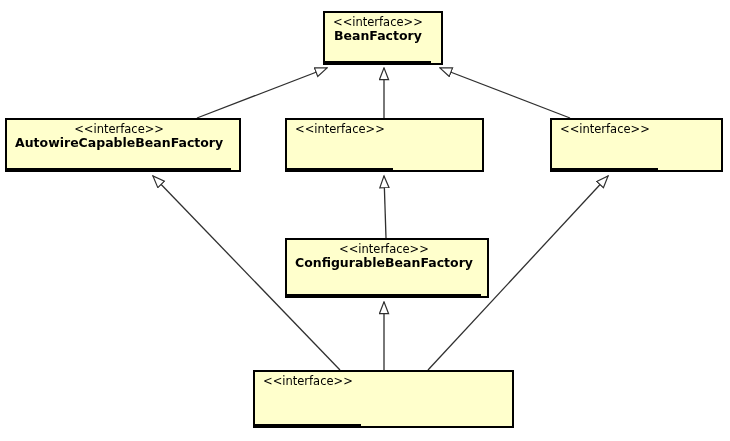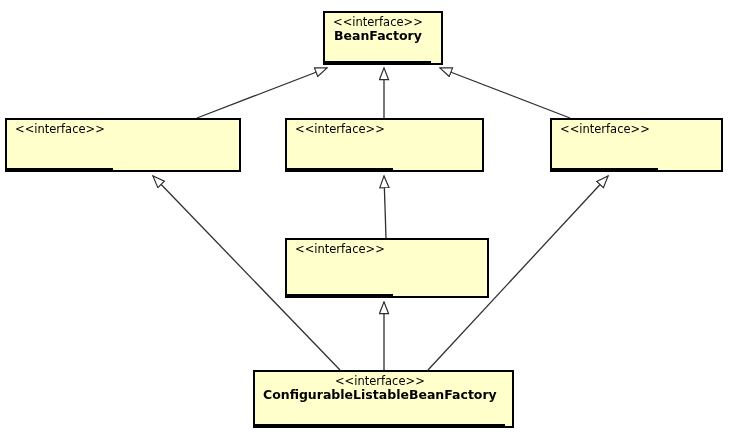--- a/index.html
+++ b/index.html
@@ -93,20 +93,21 @@
       <span class="uml-stereotype">&lt;&lt;interface&gt;&gt;</span>
       <span class="uml-name">BeanFactory</span>
     </div>
     <div class="uml-attrs"></div>
     <div class="uml-ops"></div>
   </div>
 
   <div class="uml-class" style="left: 5px; top: 118px; width: 236px; height: 54px; background: rgb(255, 255, 204); border-color: rgb(0, 0, 0);">
     <div class="uml-header">
       <span class="uml-stereotype">&lt;&lt;interface&gt;&gt;</span>
+      <span class="uml-name">AutowireCapableBeanFactory</span>
     </div>
     <div class="uml-attrs"></div>
     <div class="uml-ops"></div>
   </div>
 
   <div class="uml-class" style="left: 285px; top: 118px; width: 199px; height: 54px; background: rgb(255, 255, 204); border-color: rgb(0, 0, 0);">
     <div class="uml-header">
       <span class="uml-stereotype">&lt;&lt;interface&gt;&gt;</span>
     </div>
     <div class="uml-attrs"></div>
@@ -117,27 +118,27 @@
     <div class="uml-header">
       <span class="uml-stereotype">&lt;&lt;interface&gt;&gt;</span>
     </div>
     <div class="uml-attrs"></div>
     <div class="uml-ops"></div>
   </div>
 
   <div class="uml-class" style="left: 285px; top: 238px; width: 204px; height: 60px; background: rgb(255, 255, 204); border-color: rgb(0, 0, 0);">
     <div class="uml-header">
       <span class="uml-stereotype">&lt;&lt;interface&gt;&gt;</span>
+      <span class="uml-name">ConfigurableBeanFactory</span>
     </div>
     <div class="uml-attrs"></div>
     <div class="uml-ops"></div>
   </div>
 
   <div class="uml-class" style="left: 253px; top: 370px; width: 261px; height: 58px; background: rgb(255, 255, 204); border-color: rgb(0, 0, 0);">
     <div class="uml-header">
       <span class="uml-stereotype">&lt;&lt;interface&gt;&gt;</span>
-      <span class="uml-name">ConfigurableListableBeanFactory</span>
     </div>
     <div class="uml-attrs"></div>
     <div class="uml-ops"></div>
   </div>
 
 </div>
 
 </body></html>

